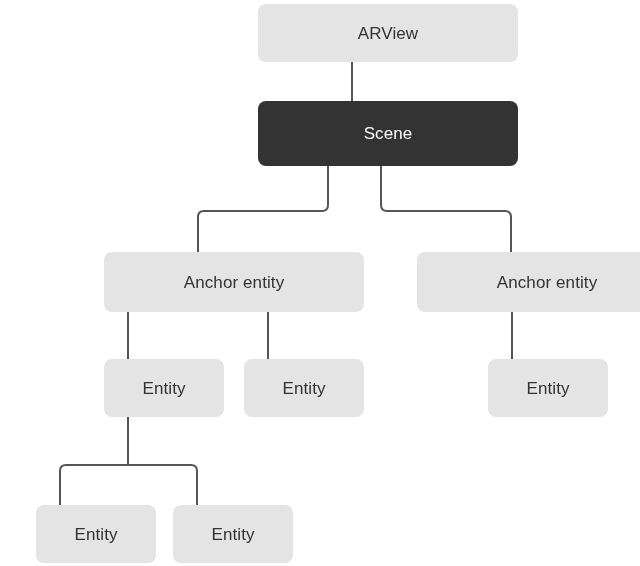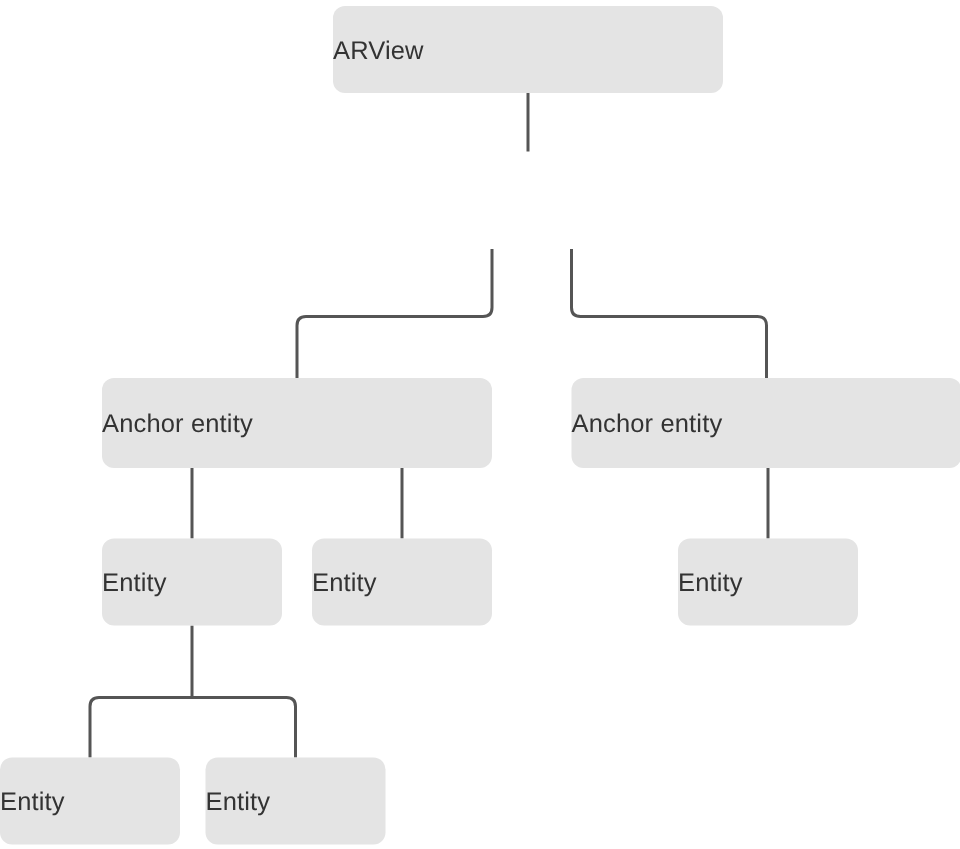--- a/index.html
+++ b/index.html
@@ -22,27 +22,29 @@
     top: 0;
     width: 640px;
     height: 566px;
     pointer-events: none;
   }
   .node {
     position: absolute;
     box-sizing: border-box;
     display: flex;
     align-items: center;
+    justify-content: center;
     border-radius: 8px;
     font-size: 17px;
     font-weight: 400;
     letter-spacing: 0.1px;
     line-height: 1;
     white-space: nowrap;
     z-index: 2;
+    margin-left: 36px;
   }
   .node-light {
     background: #e4e4e4;
     color: #333333;
   }
   .node-dark {
     background: #333333;
     color: #fafafa;
   }
   .node-label {
@@ -65,20 +67,23 @@
       <path d="M 128 417 L 128 465"></path>
       <path d="M 128 465 L 66 465 Q 60 465 60 471 L 60 505"></path>
       <path d="M 128 465 L 191 465 Q 197 465 197 471 L 197 505"></path>
     </g>
   </svg>
 
   <div class="node node-light" style="left:222px; top:4px; width:260px; height:58px;">
     <span class="node-label">ARView</span>
   </div>
 
+  <div class="node node-dark" style="left:222px; top:101px; width:260px; height:65px;">
+    <span class="node-label">Scene</span>
+  </div>
 
   <div class="node node-light" style="left:68px; top:252px; width:260px; height:60px;">
     <span class="node-label">Anchor entity</span>
   </div>
 
   <div class="node node-light" style="left:381px; top:252px; width:260px; height:60px;">
     <span class="node-label">Anchor entity</span>
   </div>
 
   <div class="node node-light" style="left:68px; top:359px; width:120px; height:58px;">

